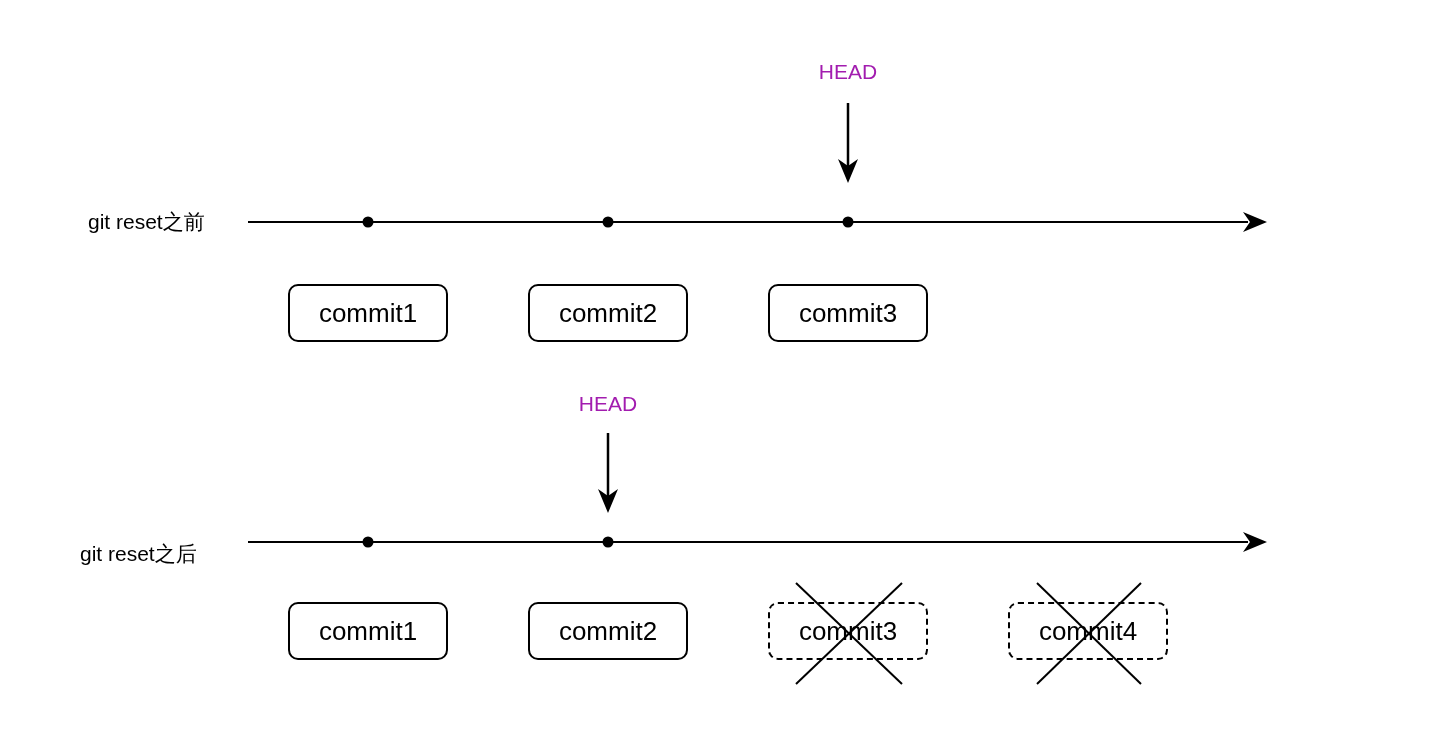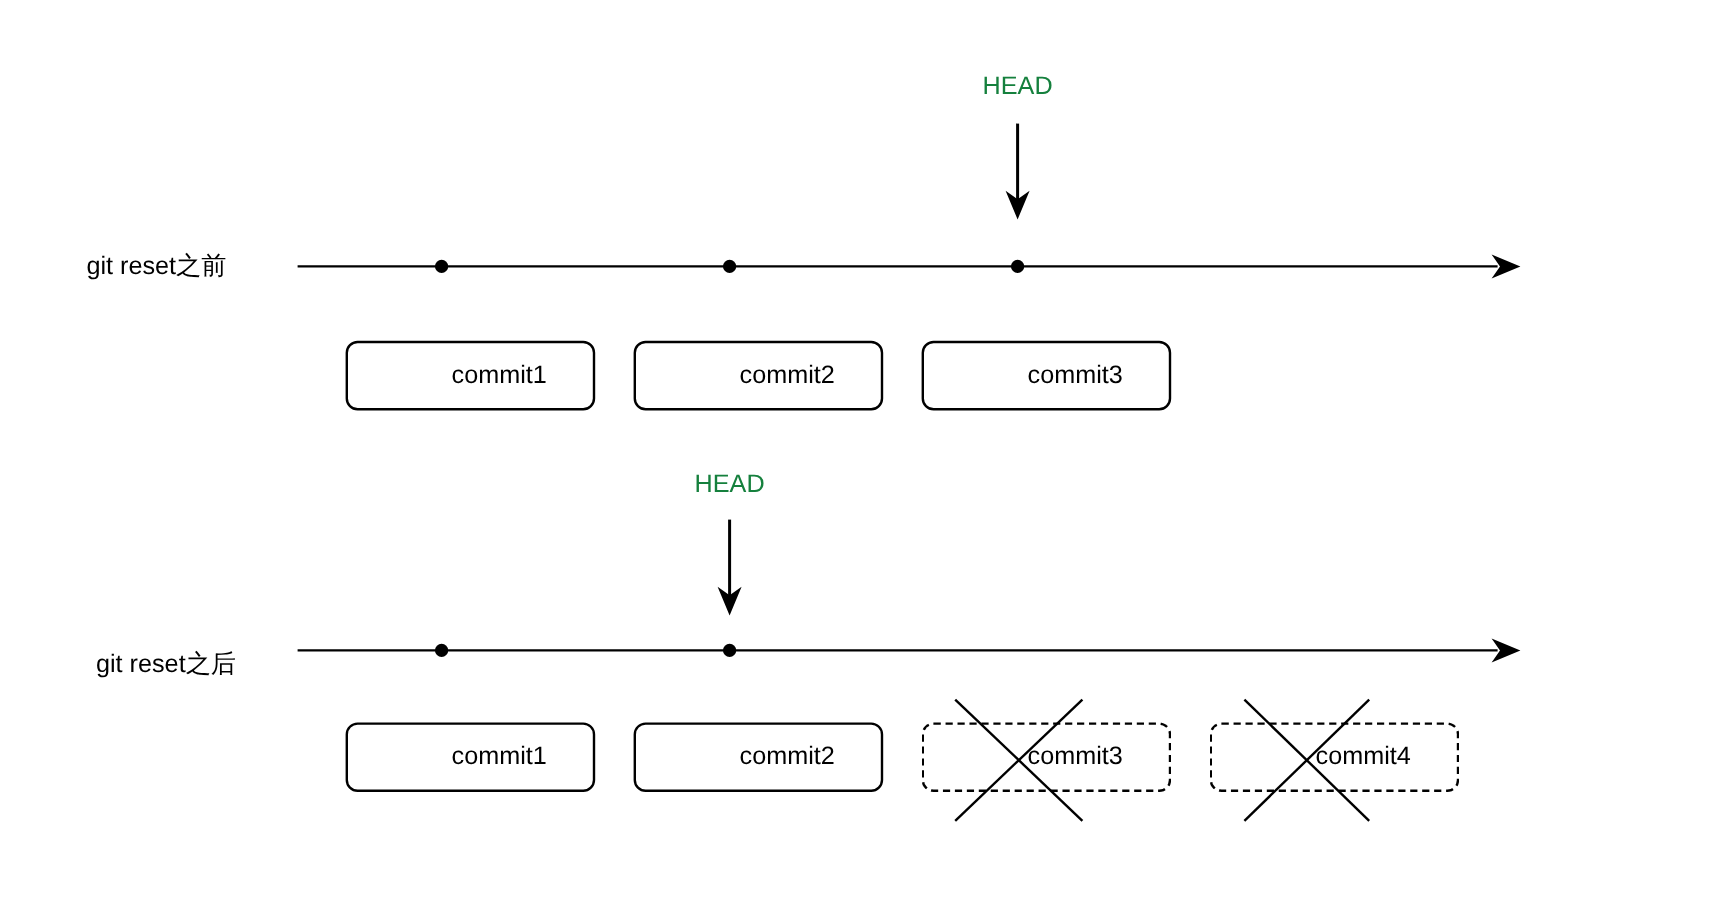--- a/index.html
+++ b/index.html
@@ -21,45 +21,44 @@
     left: 0;
     top: 0;
   }
   .row-label {
     position: absolute;
     font-size: 21px;
     line-height: 26px;
     white-space: nowrap;
     color: #000000;
   }
-  .lbl-before { left: 72px;  top: 209px; }
+  .lbl-before { left: 88px;  top: 209px; }
   .lbl-after  { left: 80px;  top: 541px; }
   .head-label {
     position: absolute;
     width: 120px;
     text-align: center;
     font-size: 21px;
     line-height: 26px;
-    color: #15803d;
+    color: #a21caf;
   }
   .head-before { left: 788px; top: 59px; }
   .head-after  { left: 548px; top: 391px; }
   .commit-box {
     position: absolute;
     width: 156px;
     height: 54px;
     border: 2px solid #000000;
     border-radius: 10px;
     display: flex;
     align-items: center;
     justify-content: center;
-    font-size: 21px;
+    font-size: 26px;
     background: transparent;
     box-sizing: content-box;
-    padding-left: 48px;
   }
   .commit-box.dashed {
     border-style: dashed;
   }
   .b1-top { left: 288px; top: 284px; }
   .b2-top { left: 528px; top: 284px; }
   .b3-top { left: 768px; top: 284px; }
   .b1-bot { left: 288px; top: 602px; }
   .b2-bot { left: 528px; top: 602px; }
   .b3-bot { left: 768px; top: 602px; }

